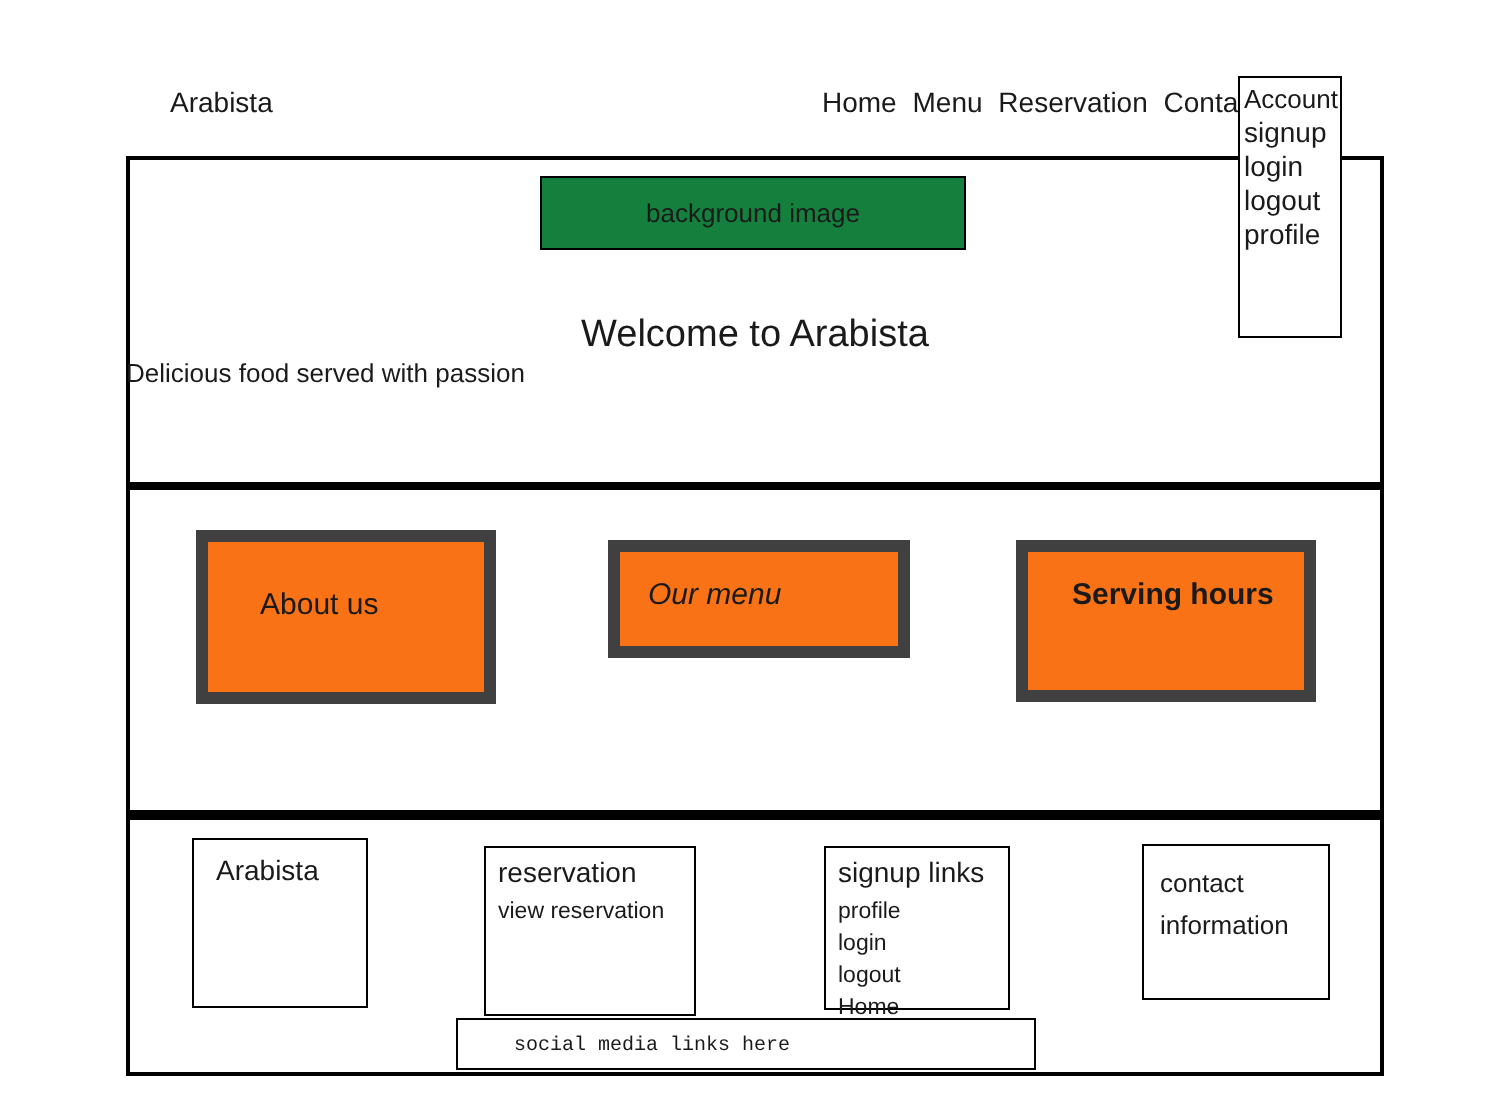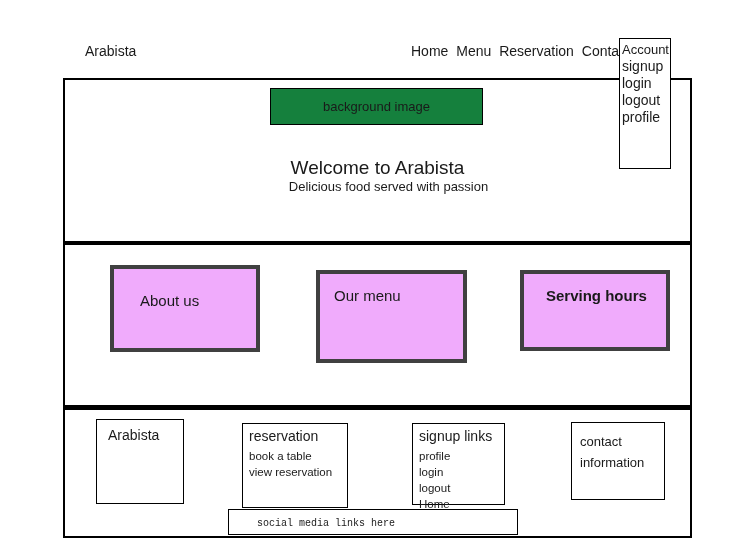--- a/index.html
+++ b/index.html
@@ -28,31 +28,31 @@
 
   
   #hero{left:63px;top:80px;width:629px;height:165px;
         border-bottom:4px solid #000;background:transparent;}
   #bg-image-box{left:270px;top:88px;width:213px;height:37px;
                 border:1px solid #000;background:#15803d;
                 display:flex;align-items:center;justify-content:center;}
   #bg-image-box span{font-size:13px;}
   #hero-title{left:63px;top:156px;width:629px;text-align:center;
               font-size:19px;line-height:24px;}
-  #hero-sub{left:48px;top:178px;width:681px;text-align:center;
+  #hero-sub{left:63px;top:178px;width:681px;
             font-size:13px;line-height:17px;}
 
   
   #cards-section{left:63px;top:245px;width:629px;height:163px;
                  border-bottom:3px solid #000;}
-  .card{border:4px solid #404040;background:#f0abfc;margin-left:12px;}
+  .card{border:6px solid #404040;background:#f97316;}
   .card span{position:absolute;left:26px;top:25px;font-size:15px;line-height:20px;
              white-space:nowrap;}
   #card-about{left:98px;top:265px;width:150px;height:87px;}
-  #card-menu{left:304px;top:270px;width:151px;height:93px;}
+  #card-menu{left:304px;top:270px;width:151px;height:59px;font-style:italic;}
   #card-hours{left:508px;top:270px;width:150px;height:81px;}
   #card-about span{left:26px;top:22px;}
   #card-menu span{left:14px;top:12px;}
   #card-hours span{left:22px;top:12px;font-weight:bold;}
 
   
   #footer-top-rule{left:63px;top:408px;width:629px;height:0;
                    border-top:2px solid #000;}
   .fbox{border:1px solid #000;background:#fff;}
   #foot-brand{left:96px;top:419px;width:88px;height:85px;}
@@ -123,21 +123,20 @@
 
 <div class="wire" id="footer-top-rule"></div>
 
 <div class="wire fbox" id="foot-brand">
   <span>Arabista</span>
 </div>
 
 <div class="wire fbox" id="foot-reservation">
   <div class="fhead">reservation</div>
   <div class="flist">
-    <div class="fli">book a table</div>
     <div class="fli">view reservation</div>
   </div>
 </div>
 
 <div class="wire fbox" id="foot-useful">
   <div class="fhead">signup links</div>
   <div class="flist">
     <div class="fli">profile</div>
     <div class="fli">login</div>
     <div class="fli">logout</div>

